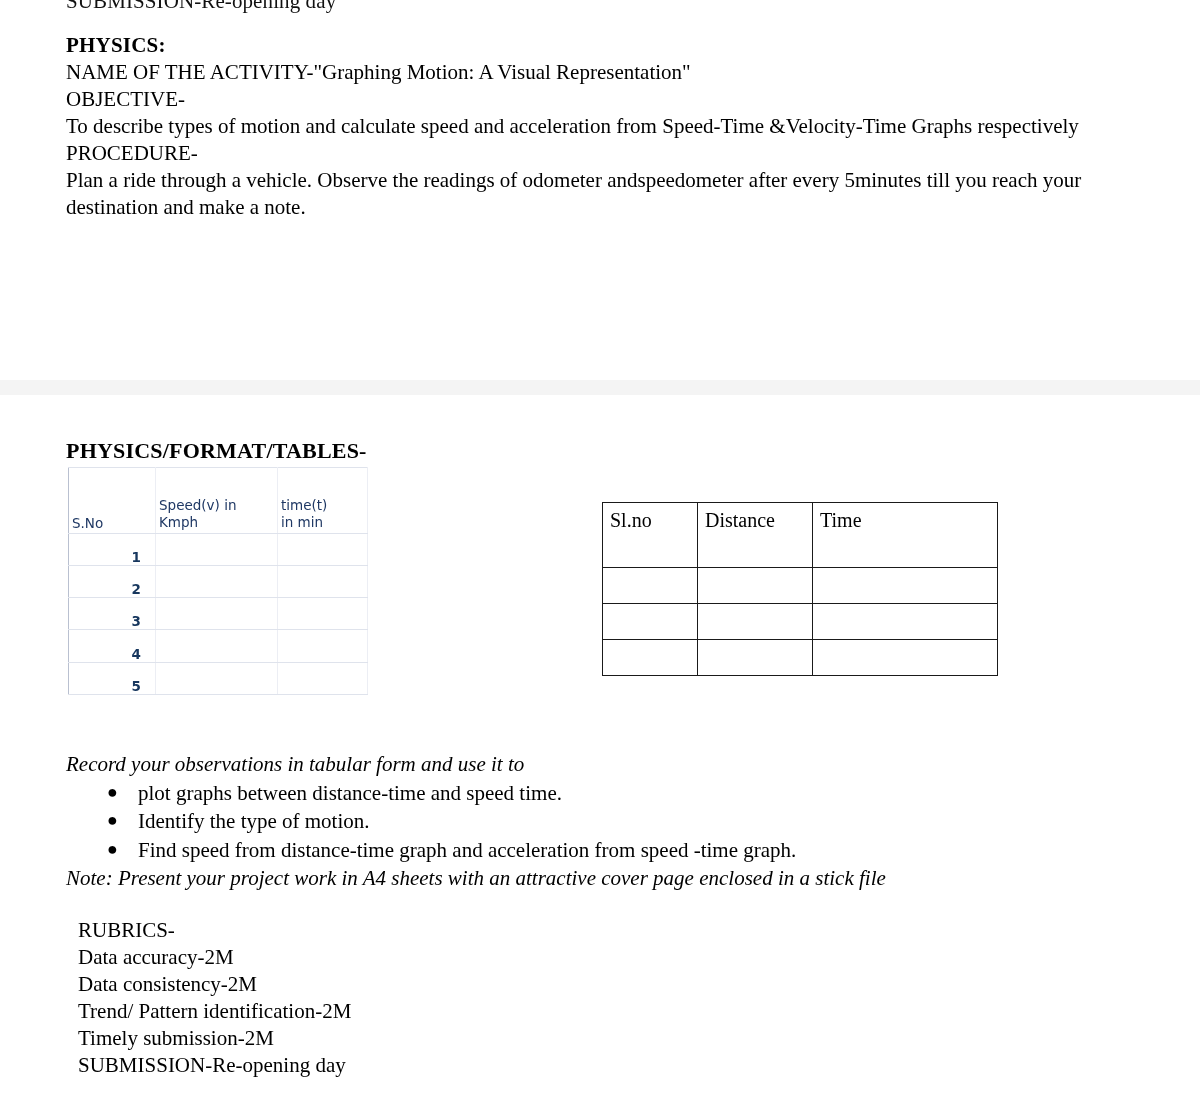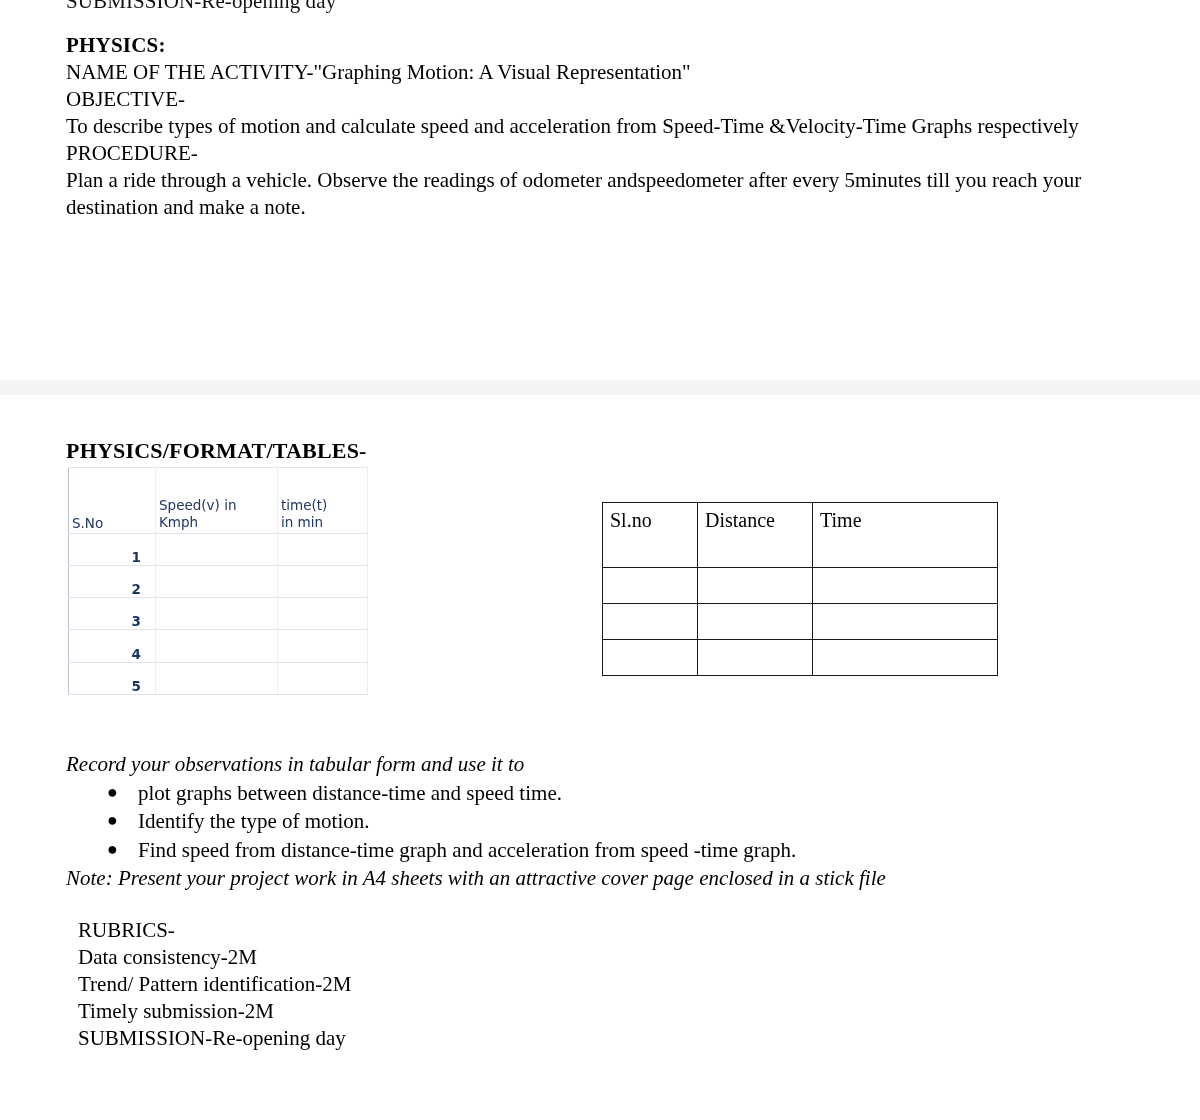--- a/index.html
+++ b/index.html
@@ -309,19 +309,20 @@
         <span class="bul">●</span>
         <span>Find speed from distance-time graph and acceleration from speed -time graph.</span>
       </li>
     </ul>
 
     <div class="ln">Note: Present your project work in A4 sheets with an attractive cover page enclosed in a stick file</div>
   </div>
 
   <div class="rubrics">
     <div class="ln">RUBRICS-</div>
+    <div class="ln">Data accuracy-2M</div>
     <div class="ln">Data consistency-2M</div>
     <div class="ln">Trend/ Pattern identification-2M</div>
     <div class="ln">Timely submission-2M</div>
     <div class="ln">SUBMISSION-Re-opening day</div>
   </div>
 
 </div>
 
 </body></html>

